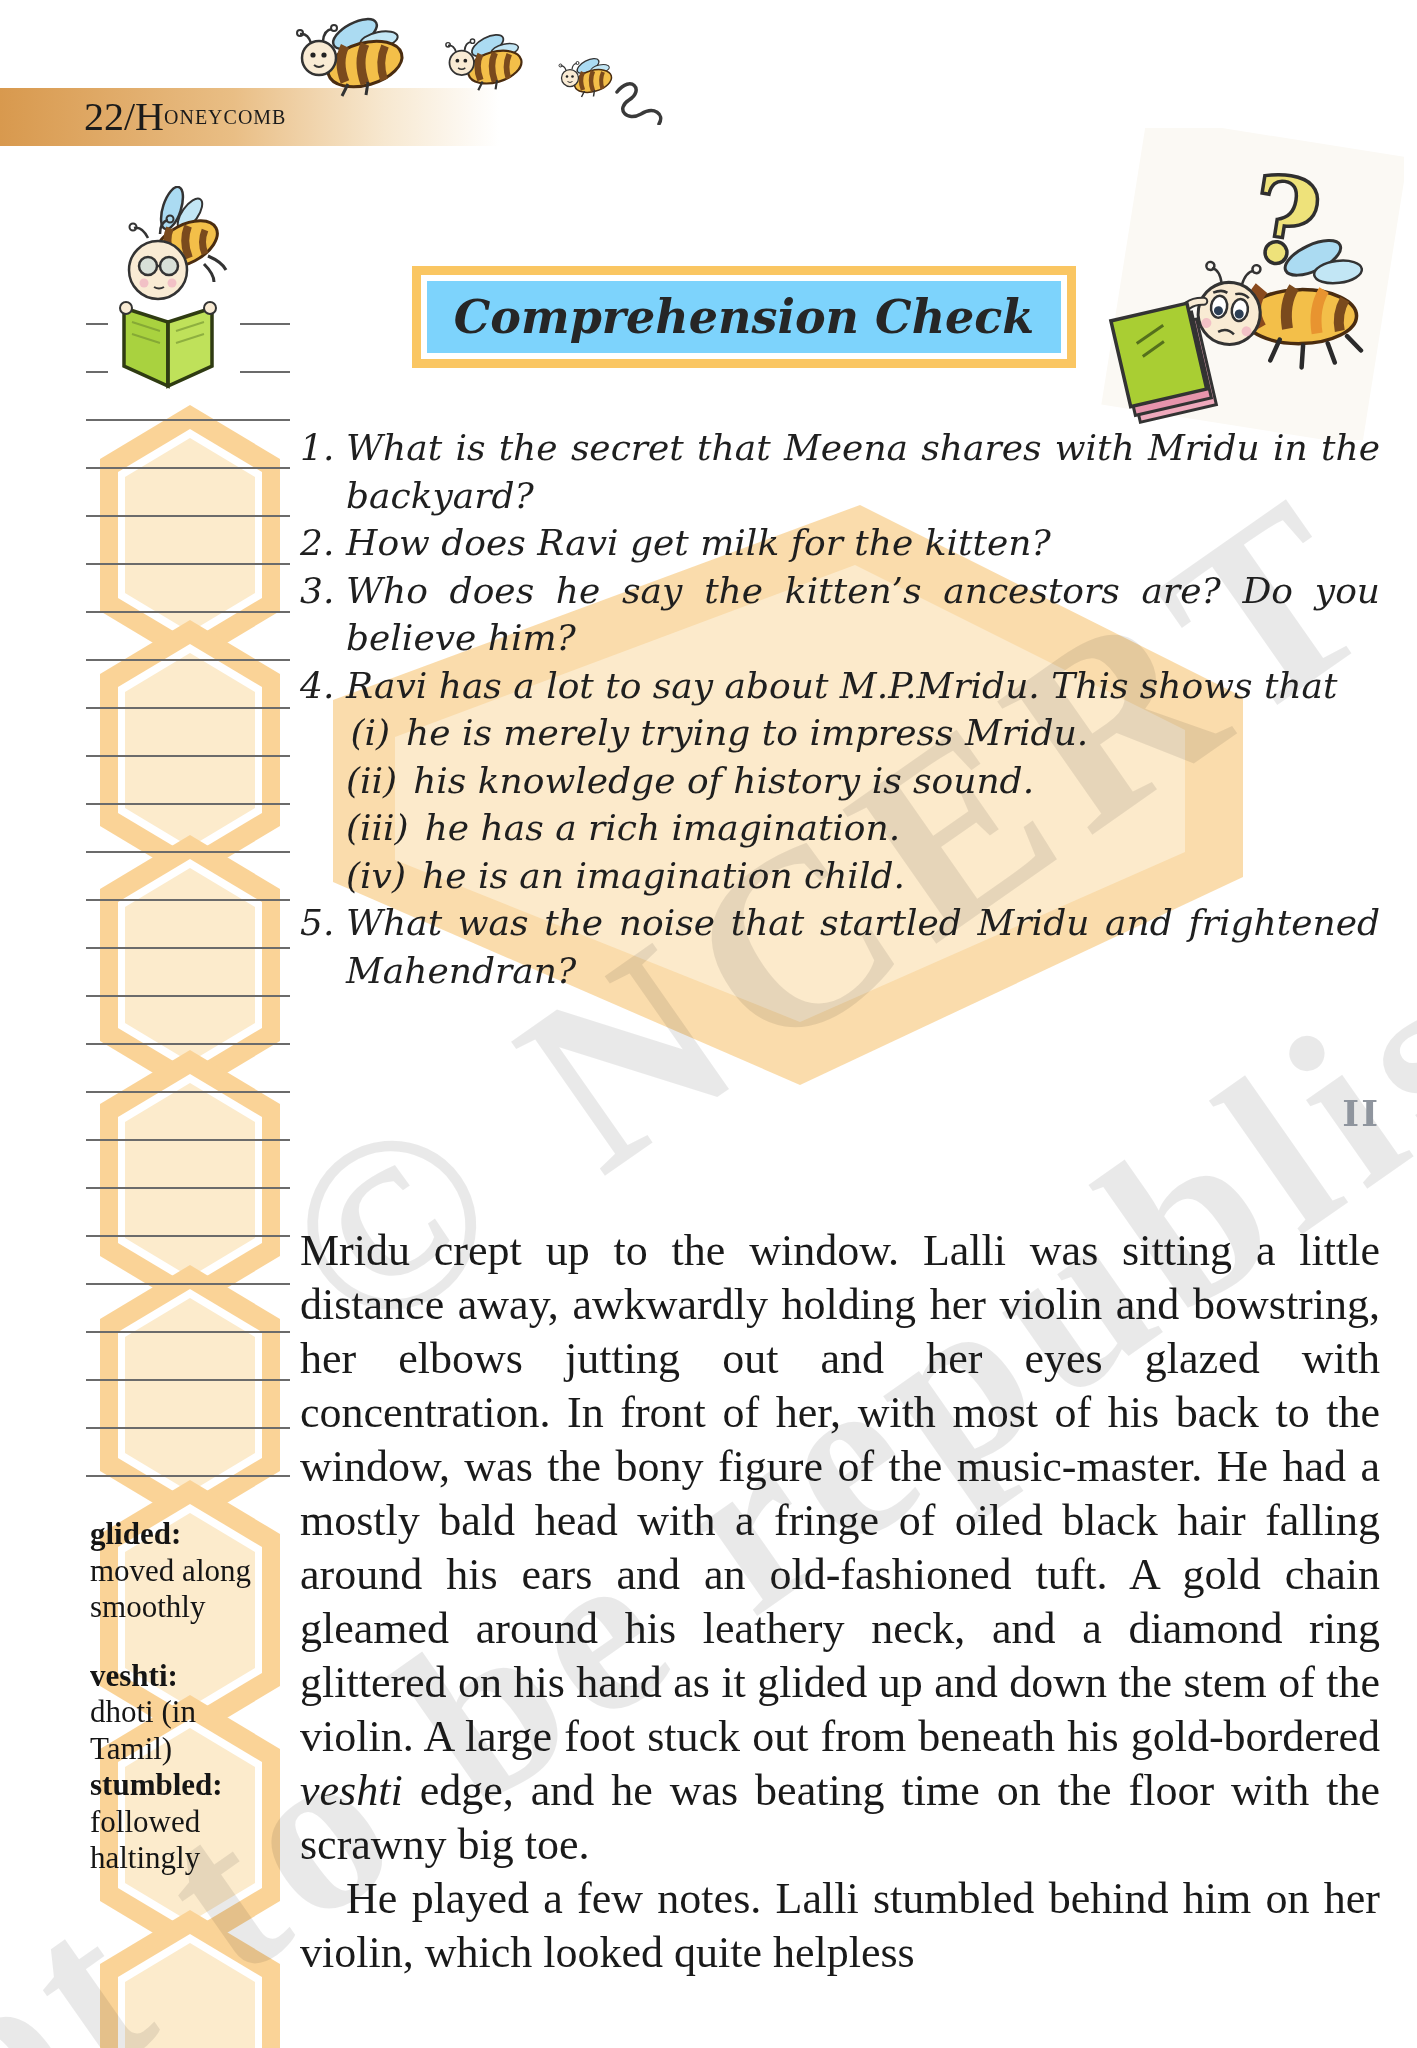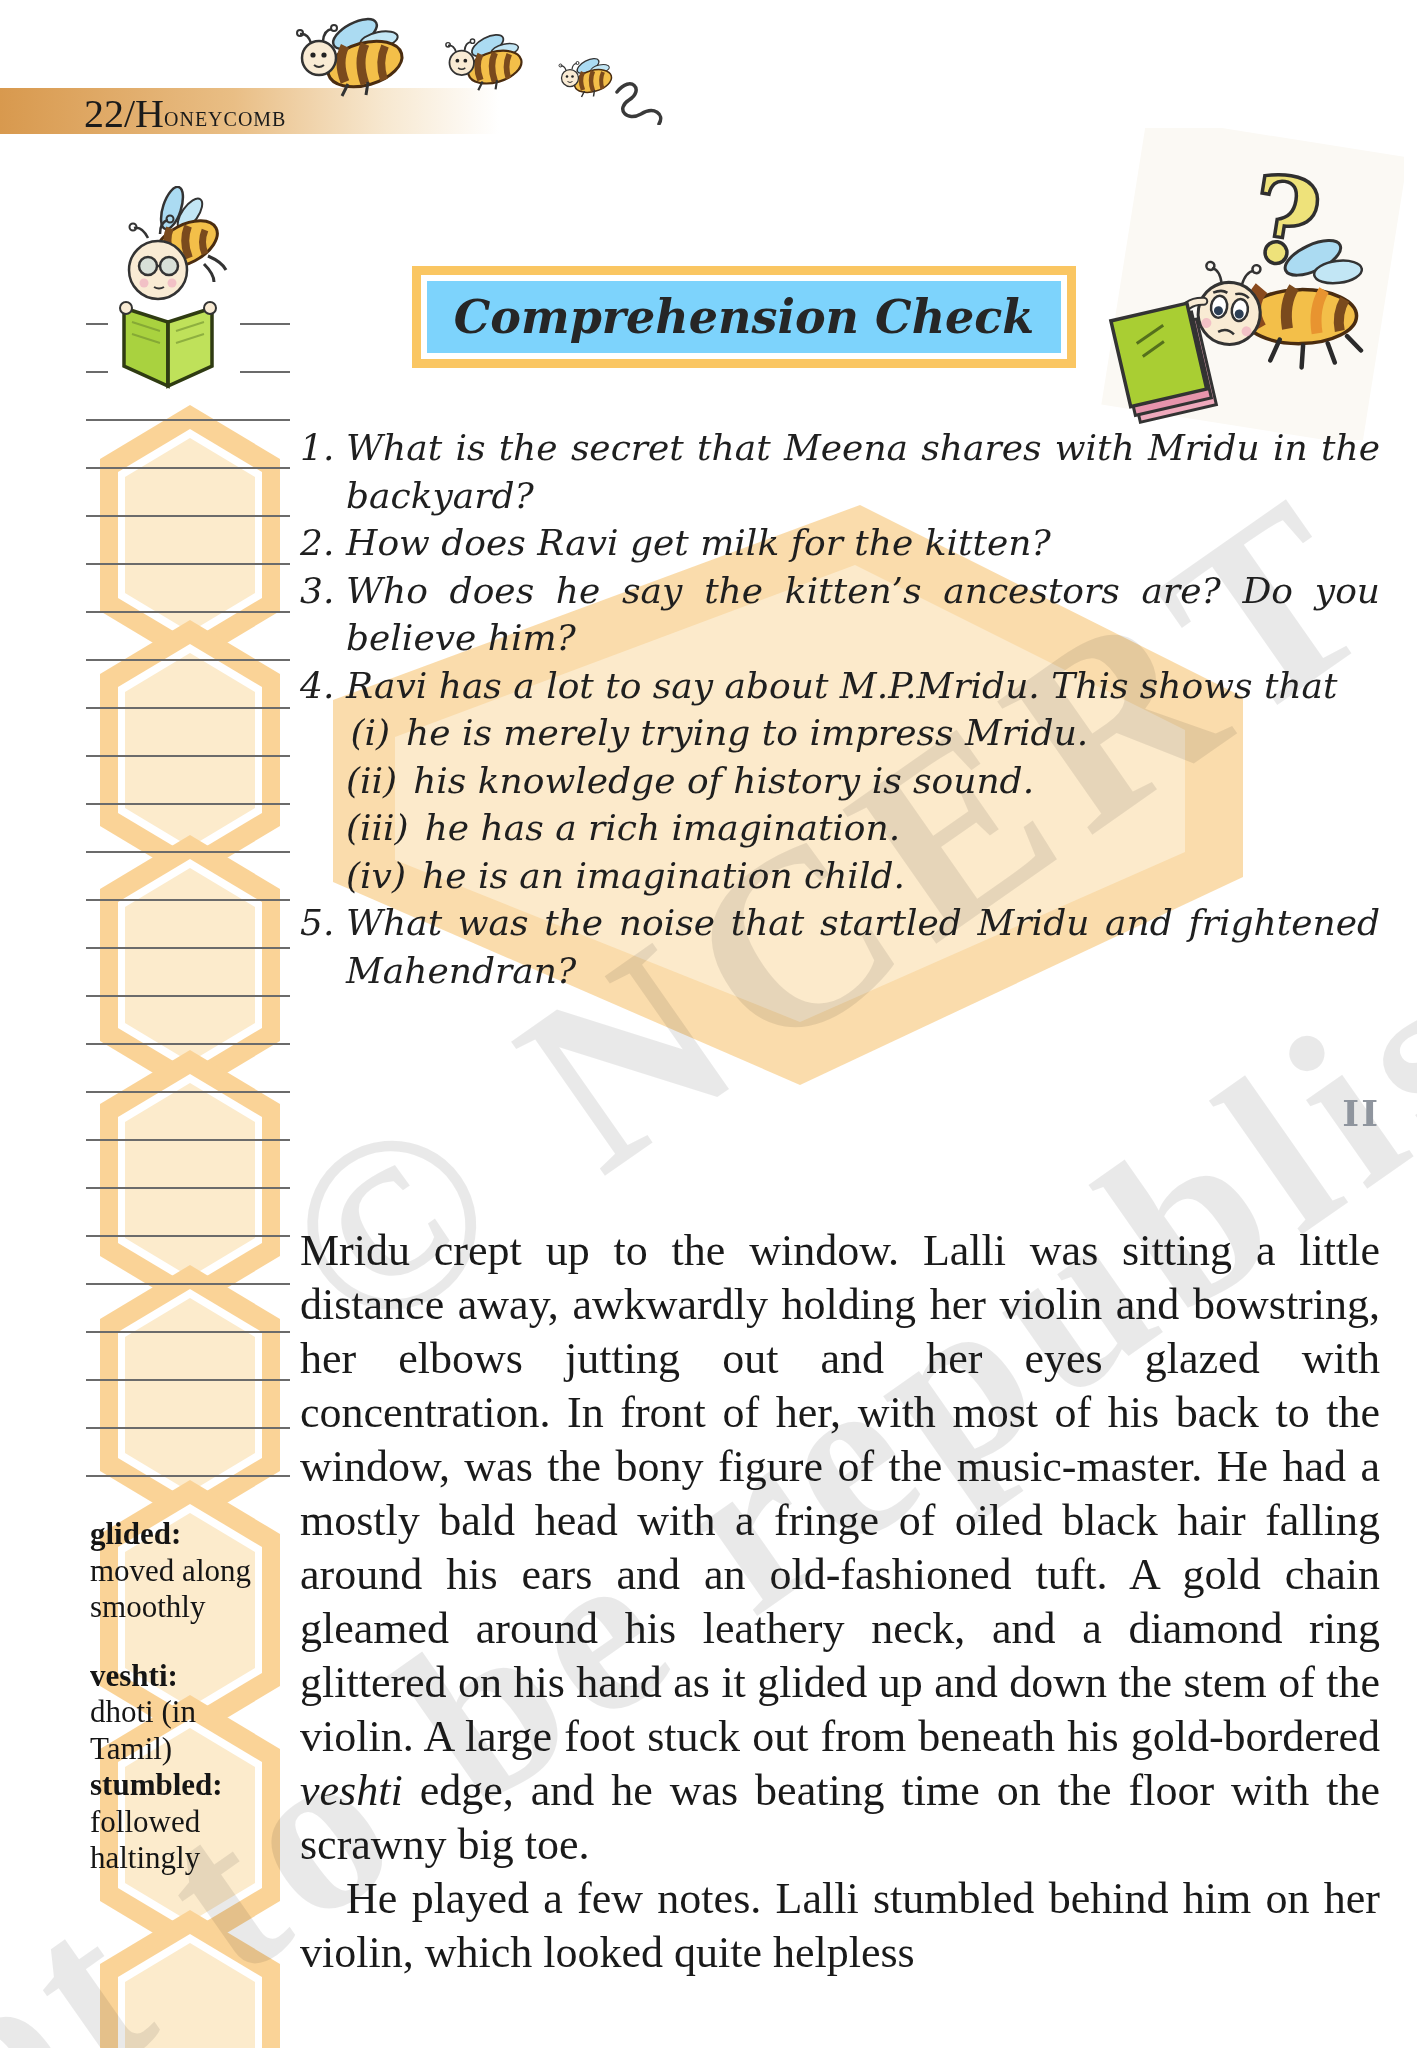--- a/index.html
+++ b/index.html
@@ -10,21 +10,21 @@
   
   #deco-svg{position:absolute;left:0;top:0;z-index:0;}
   #ruled-lines{position:absolute;left:86px;top:323px;width:204px;height:1156px;z-index:1;
      background:repeating-linear-gradient(to bottom,#6b6b6b 0 2px,transparent 2px 48px);}
   .wm{position:absolute;z-index:2;font-family:"Liberation Serif",serif;font-weight:bold;
       color:rgba(0,0,0,0.085);transform-origin:0 0;transform:rotate(-35deg);white-space:nowrap;}
   #wm1{left:230px;top:1160px;font-size:250px;letter-spacing:22px;}
   #wm2{left:-250px;top:2060px;font-size:235px;letter-spacing:14px;}
 
   
-  #band{left:0;top:88px;width:520px;height:46px;z-index:3;display:flex;align-items:flex-end;
+  #band{left:0;top:88px;width:520px;height:58px;z-index:3;display:flex;align-items:center;
         background:linear-gradient(90deg,#D8994E 0%,#E9BE85 45%,#F7E8D0 74%,rgba(255,255,255,0) 96%);}
   #band .prefix{font-size:40px;line-height:40px;margin-left:84px;color:#1b1b1b;}
   #band .rest{font-size:20px;line-height:30px;letter-spacing:1px;color:#1b1b1b;}
 
   
   #cc-box{left:412px;top:266px;width:664px;height:102px;background:#FAC662;z-index:3;}
   #cc-box .inner{position:absolute;left:9px;top:9px;right:9px;bottom:9px;border:6px solid #ffffff;
         background:#7dd3fc;display:flex;align-items:center;justify-content:center;}
   #cc-box .title{font-family:"DejaVu Serif",serif;font-style:italic;font-weight:bold;
         font-size:46px;color:#262626;}

